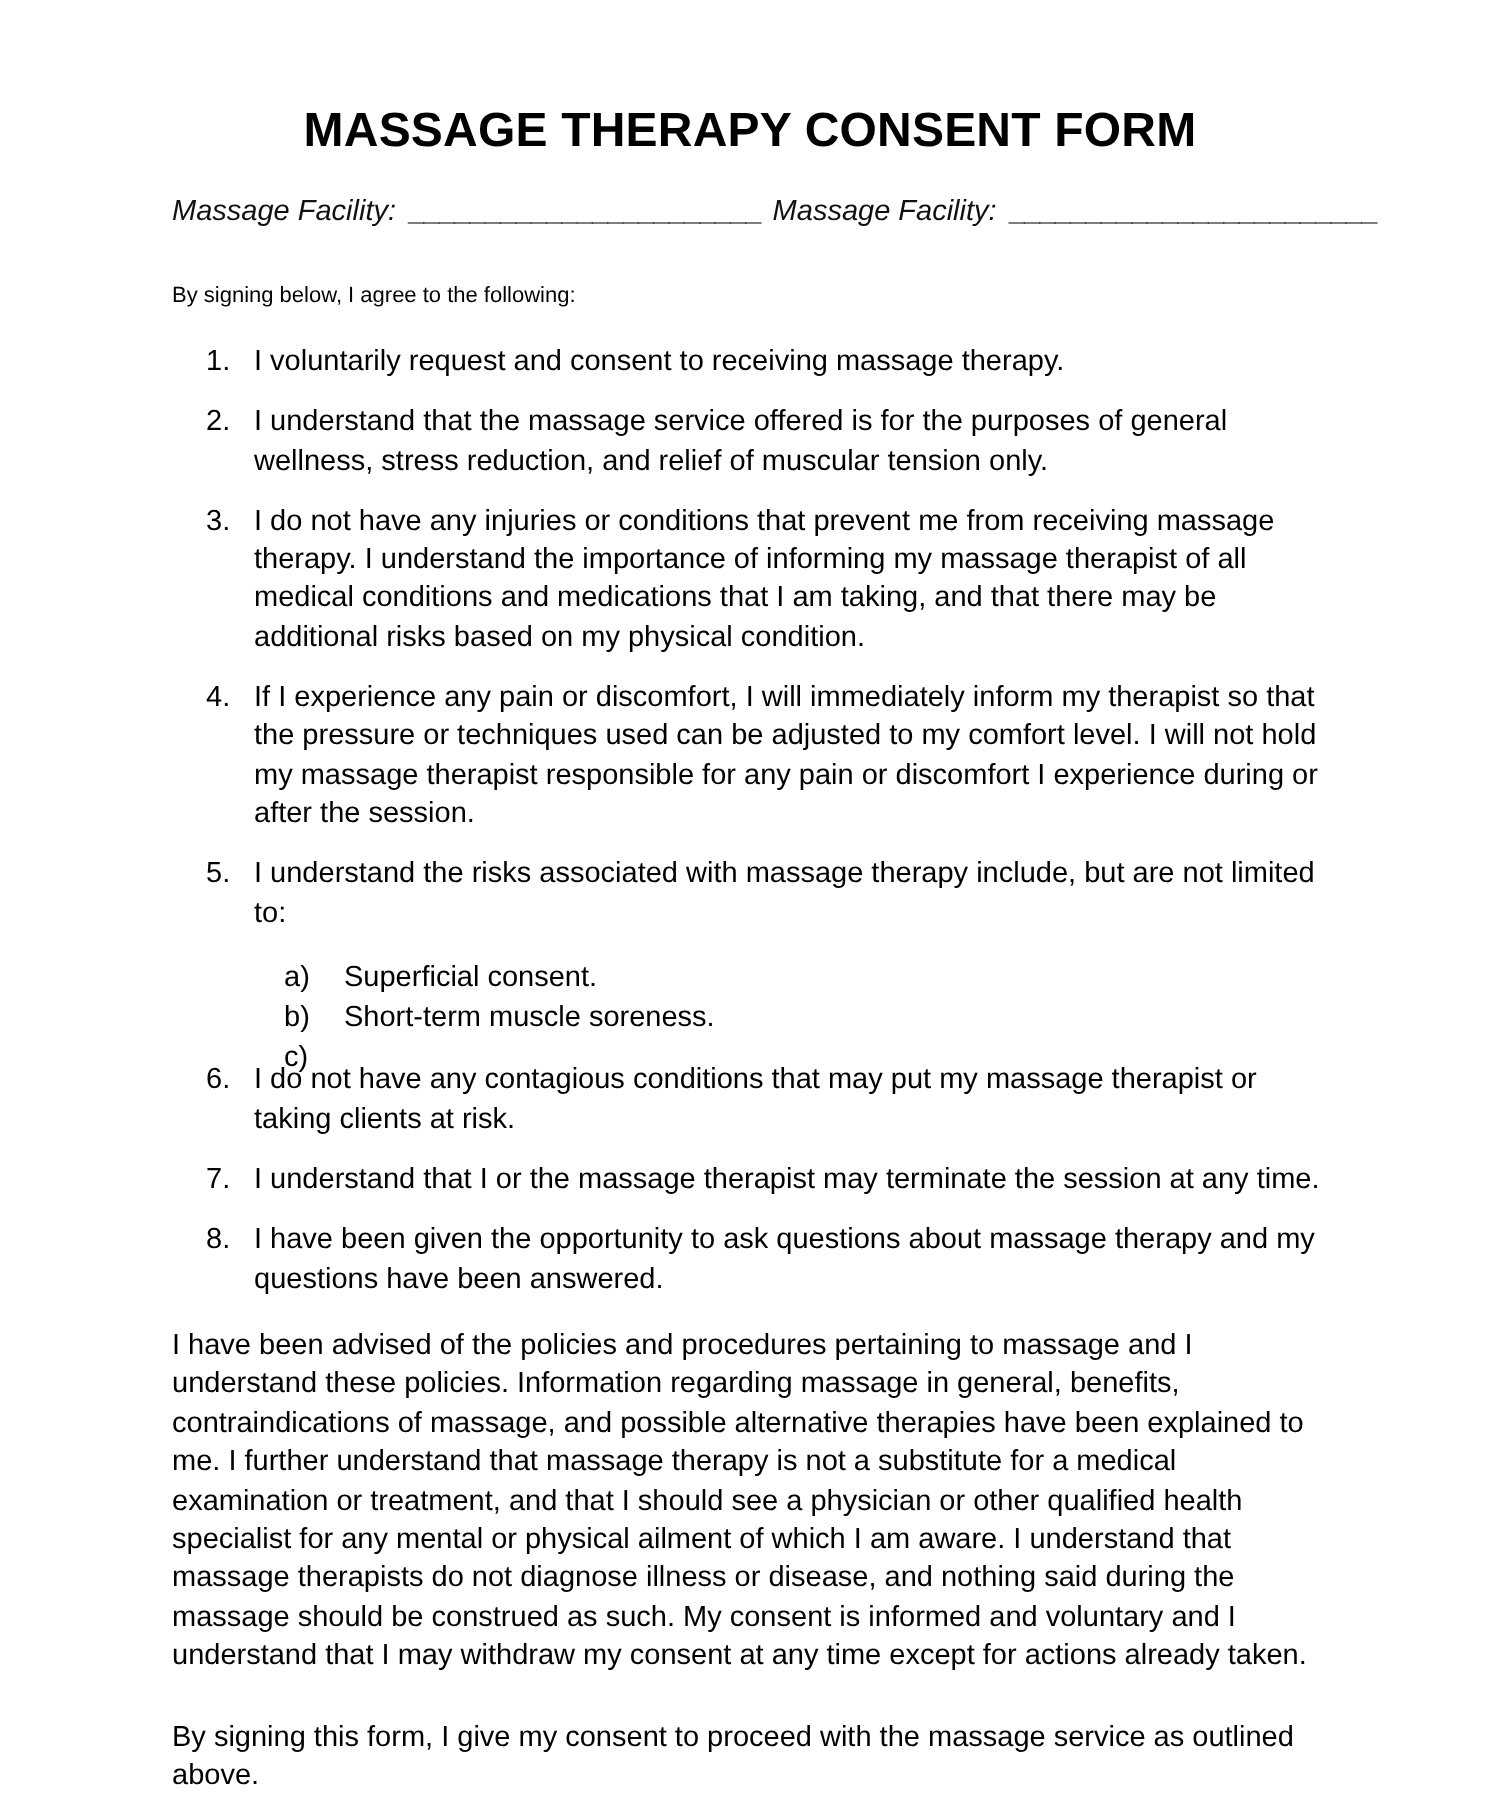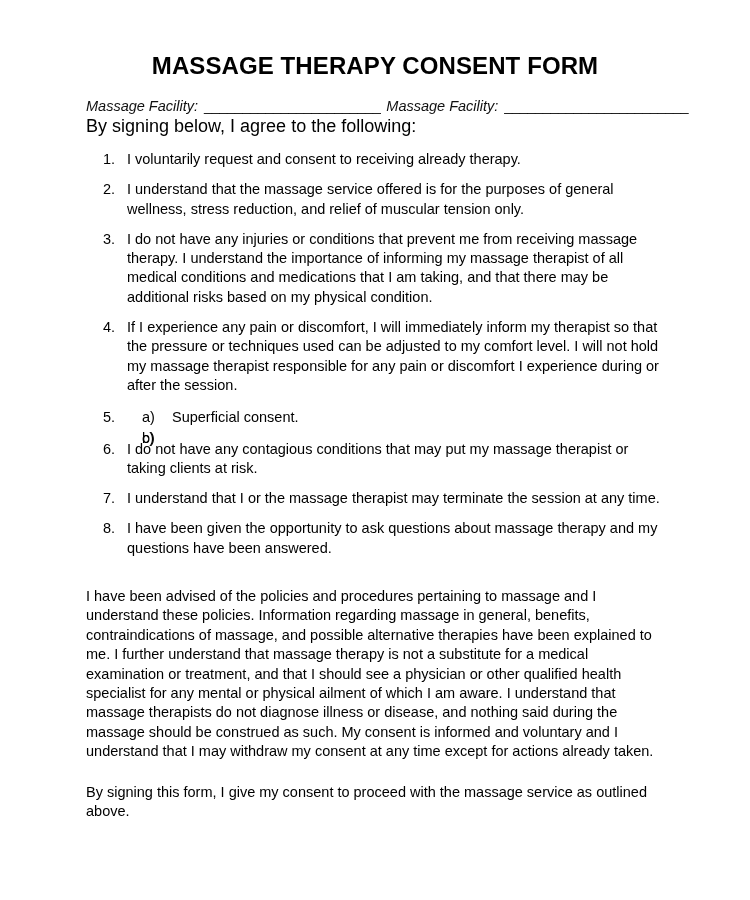--- a/index.html
+++ b/index.html
@@ -44,27 +44,28 @@
   .facility-row {
     margin-top: 16px;
     font-size: 14.5px;
     line-height: 20px;
     white-space: nowrap;
     color: #111;
   }
   .facility-row .label { font-weight: normal; font-style: italic; }
   .blank-rule {
     letter-spacing: -0.4px;
-    font-weight: normal;
+    font-weight: bold;
   }
   .gap-sm { display: inline-block; width: 6px; }
 
   
   .intro {
-    font-size: 18px;
+    margin-top: 22px;
+    font-size: 11px;
     line-height: 20px;
   }
 
   
   ol.main-list {
     list-style: none;
     margin: 14px 0 0 0;
     padding: 0;
   }
   ol.main-list > li {
@@ -101,21 +102,21 @@
   }
   ol.sub-list > li > .sub-num {
     position: absolute;
     left: 15px;
     top: 0;
     width: 26px;
   }
 
   
   .para {
-    margin-top: 29px;
+    margin-top: 14px;
     font-size: 14.5px;
     line-height: 19.4px;
     text-align: left;
   }
   .para.second { margin-top: 21px; }
 
   
   .footer {
     position: absolute;
     left: 86px;
@@ -149,47 +150,49 @@
     <div class="facility-row">
       <span class="label">Massage Facility:</span><span class="gap-sm"></span><span class="blank-rule">_______________________</span><span class="gap-sm"></span><span class="label">Massage Facility:</span><span class="gap-sm"></span><span class="blank-rule">________________________</span>
     </div>
 
     <div class="intro">By signing below, I agree to the following:</div>
 
     <ol class="main-list">
 
       <li>
         <span class="num">1.</span>
-        <span class="li-text">I voluntarily request and consent to receiving already therapy.</span>
+        <span class="li-text">I voluntarily request and consent to receiving massage therapy.</span>
       </li>
 
       <li>
         <span class="num">2.</span>
         <span class="li-text">I understand that the massage service offered is for the purposes of general wellness, stress reduction, and relief of muscular tension only.</span>
       </li>
 
       <li>
         <span class="num">3.</span>
         <span class="li-text">I do not have any injuries or conditions that prevent me from receiving massage therapy. I understand the importance of informing my massage therapist of all medical conditions and medications that I am taking, and that there may be additional risks based on my physical condition.</span>
       </li>
 
       <li>
         <span class="num">4.</span>
         <span class="li-text">If I experience any pain or discomfort, I will immediately inform my therapist so that the pressure or techniques used can be adjusted to my comfort level. I will not hold my massage therapist responsible for any pain or discomfort I experience during or after the session.</span>
       </li>
 
       <li>
         <span class="num">5.</span>
+        <span class="li-text">I understand the risks associated with massage therapy include, but are not limited to:</span>
         <ol class="sub-list">
           <li>
             <span class="sub-num">a)</span>
             <span>Superficial consent.</span>
           </li>
           <li>
             <span class="sub-num">b)</span>
+            <span>Short-term muscle soreness.</span>
           </li>
           <li>
             <span class="sub-num">c)</span>
           </li>
         </ol>
       </li>
 
       <li style="margin-top:12px;">
         <span class="num">6.</span>
         <span class="li-text">I do not have any contagious conditions that may put my massage therapist or taking clients at risk.</span>

